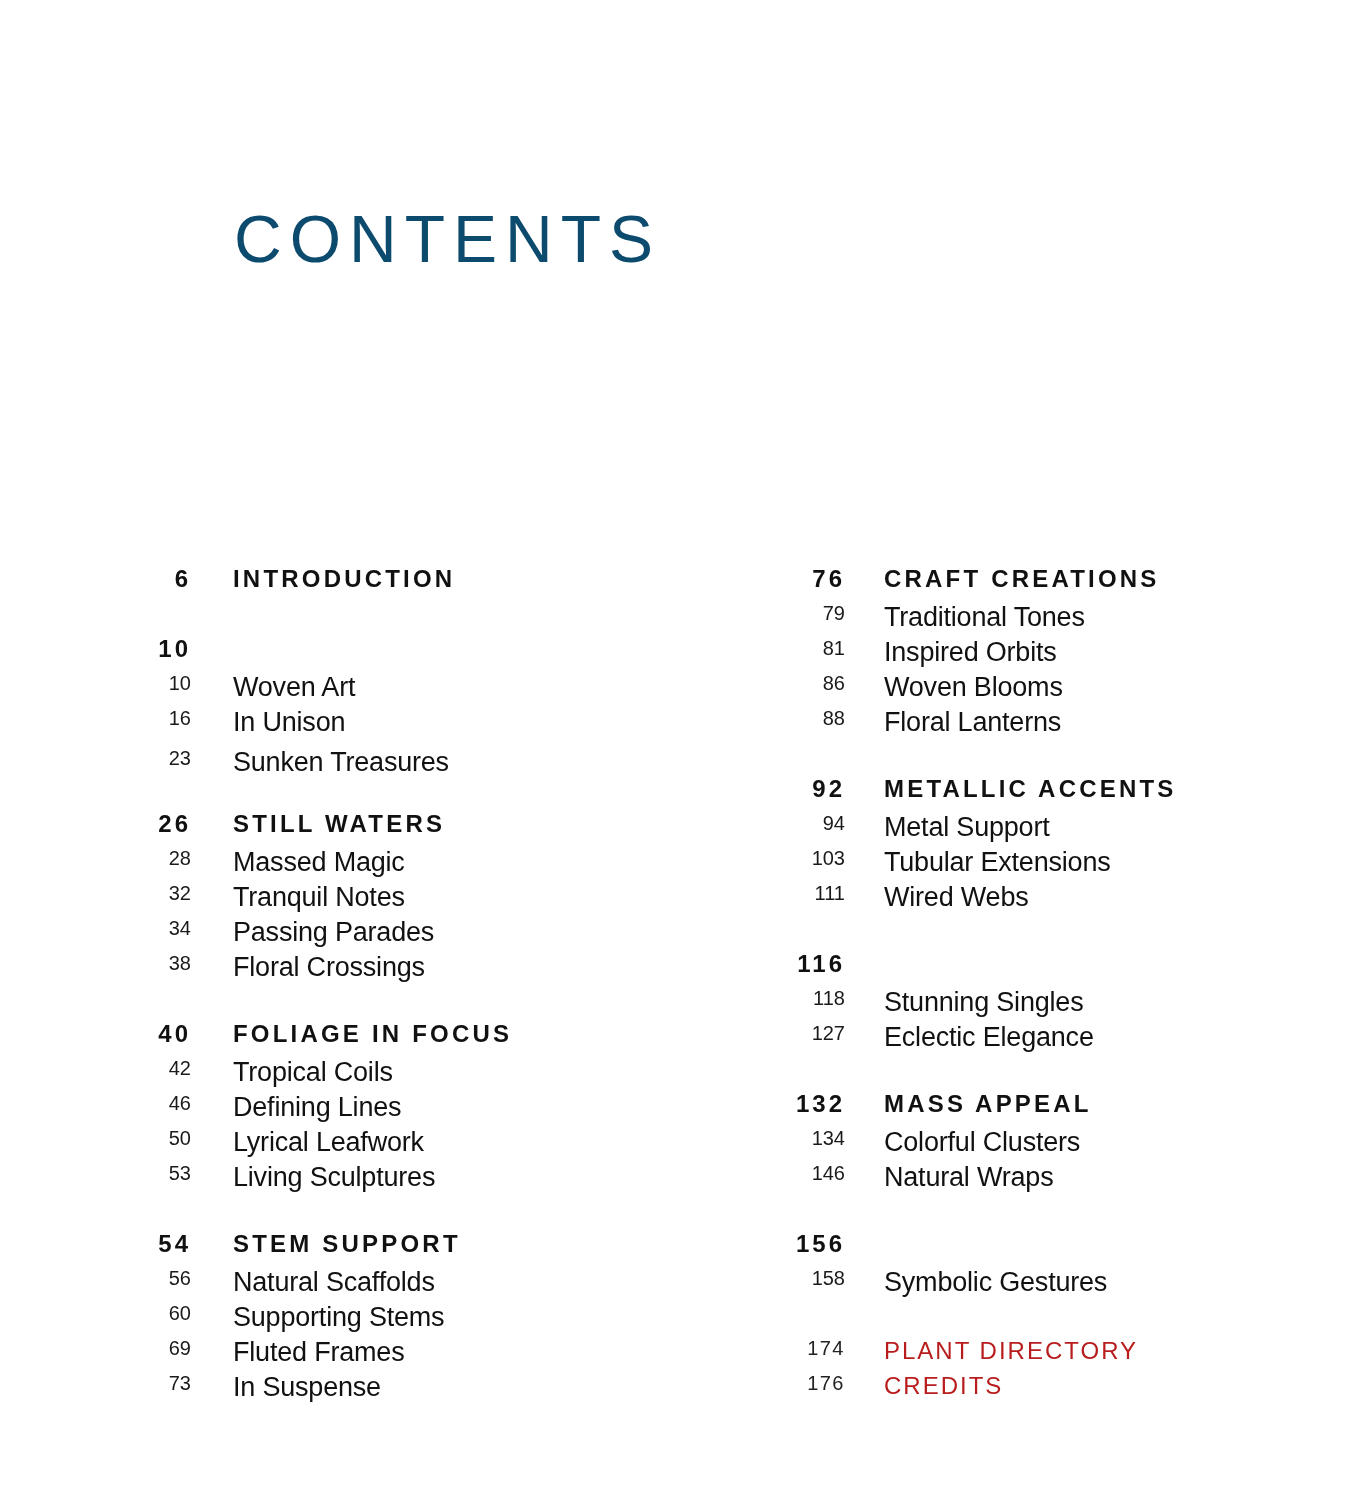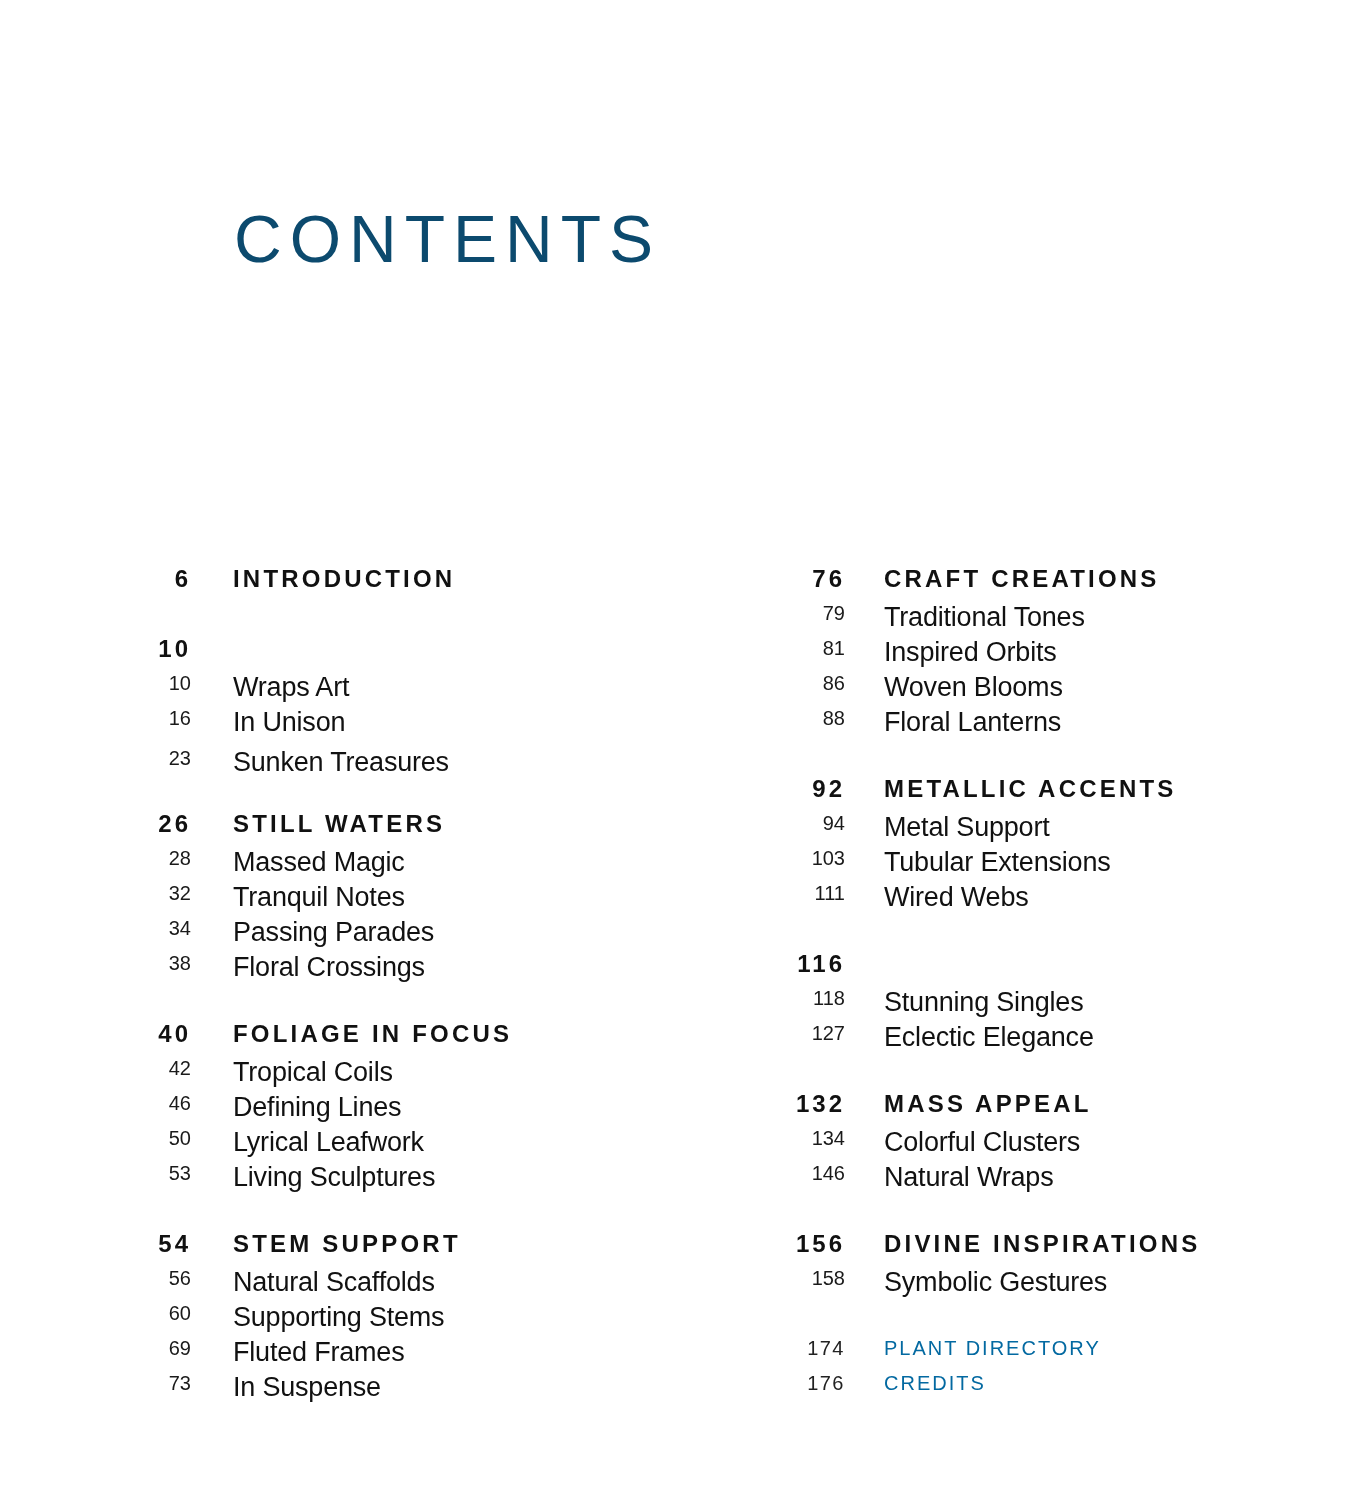--- a/index.html
+++ b/index.html
@@ -73,24 +73,24 @@
       color: #111;
       letter-spacing: -0.2px;
     }
     .row.extra .num {
       font-size: 20px;
       letter-spacing: 1.5px;
       top: 4px;
       color: #222;
     }
     .row.extra .label {
-      font-size: 20px;
+      font-size: 24px;
       letter-spacing: 2px;
       top: 4px;
-      color: #0369a1;
+      color: #b91c1c;
     }
     
     .col-left .num { right: 0; width: 80px; left: 111px; }
     .col-left .label { left: 233px; }
     
     .col-right .num { width: 90px; left: 755px; }
     .col-right .label { left: 884px; }
   </style>
 </head>
 <body>
@@ -102,21 +102,21 @@
   <div class="row chapter" style="top:0px;">
     <span class="num">6</span>
     <span class="label">INTRODUCTION</span>
   </div>
 
   <div class="row chapter" style="top:70px;">
     <span class="num">10</span>
   </div>
   <div class="row sub" style="top:105px;">
     <span class="num">10</span>
-    <span class="label">Wraps Art</span>
+    <span class="label">Woven Art</span>
   </div>
   <div class="row sub" style="top:140px;">
     <span class="num">16</span>
     <span class="label">In Unison</span>
   </div>
   <div class="row sub" style="top:180px;">
     <span class="num">23</span>
     <span class="label">Sunken Treasures</span>
   </div>
 
@@ -244,21 +244,20 @@
     <span class="num">134</span>
     <span class="label">Colorful Clusters</span>
   </div>
   <div class="row sub" style="top:595px;">
     <span class="num">146</span>
     <span class="label">Natural Wraps</span>
   </div>
 
   <div class="row chapter" style="top:665px;">
     <span class="num">156</span>
-    <span class="label">DIVINE INSPIRATIONS</span>
   </div>
   <div class="row sub" style="top:700px;">
     <span class="num">158</span>
     <span class="label">Symbolic Gestures</span>
   </div>
 
   <div class="row extra" style="top:770px;">
     <span class="num">174</span>
     <span class="label">PLANT DIRECTORY</span>
   </div>

